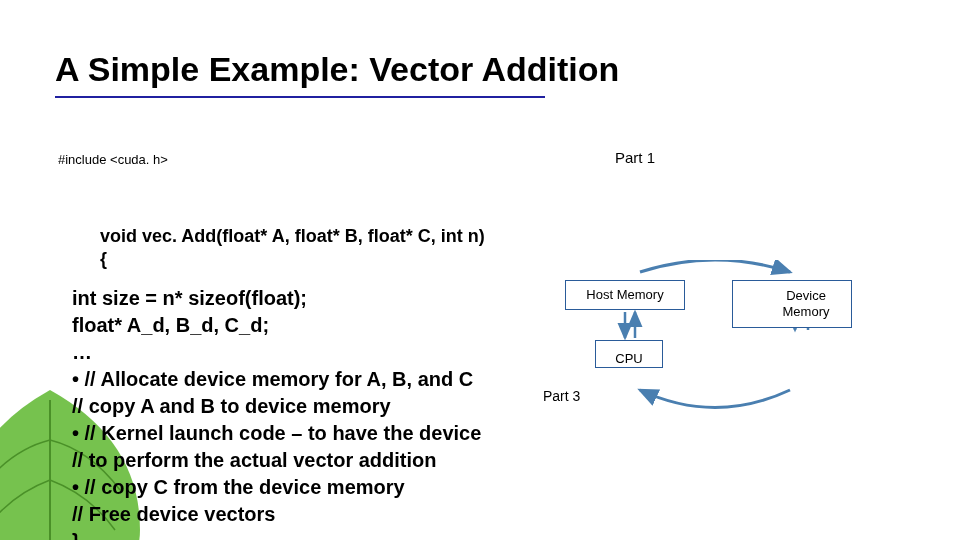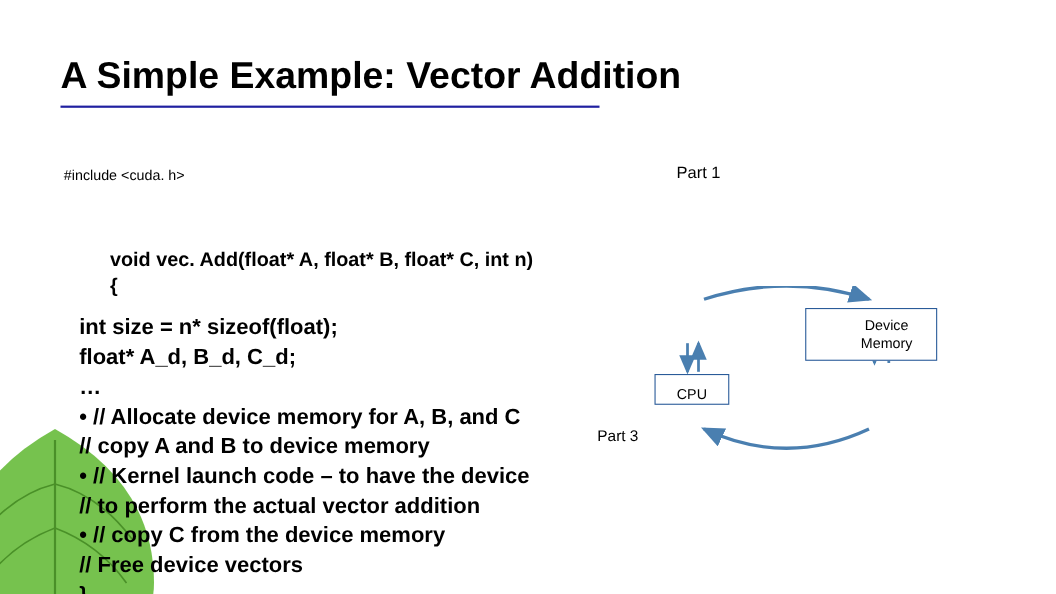--- a/index.html
+++ b/index.html
@@ -150,20 +150,23 @@
     <line x1="255" y1="52" x2="255" y2="70" stroke="#4a7fb0" stroke-width="2.5" marker-end="url(#ah)"></line>
     <line x1="268" y1="70" x2="268" y2="52" stroke="#4a7fb0" stroke-width="2.5" marker-end="url(#ah)"></line>
 
     <path d="M 100 12 Q 175 -12 250 12" fill="none" stroke="#4a7fb0" stroke-width="3" marker-end="url(#ah)"></path>
 
     <path d="M 250 130 Q 175 165 100 130" fill="none" stroke="#4a7fb0" stroke-width="3" marker-end="url(#ah)"></path>
 
     <line x1="70" y1="52" x2="70" y2="128" stroke="#4a7fb0" stroke-width="1" opacity="0"></line>
   </svg>
 
+  <div class="box host-mem">
+    <span>Host Memory</span>
+  </div>
   <div class="box dev-mem">
     <span>Device Memory</span>
   </div>
   <div class="box cpu">
     <span>CPU</span>
   </div>
   <div class="part3">Part 3</div>
 </div>
 
 </body></html>

